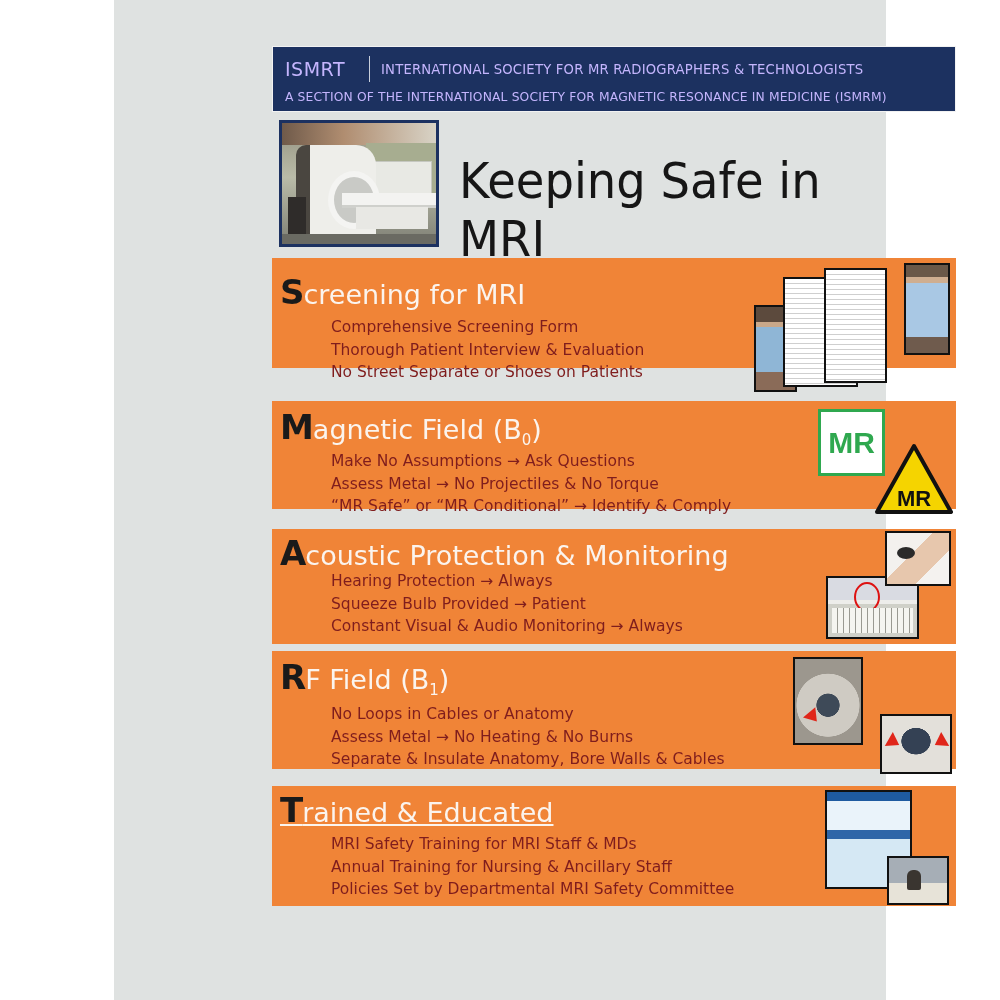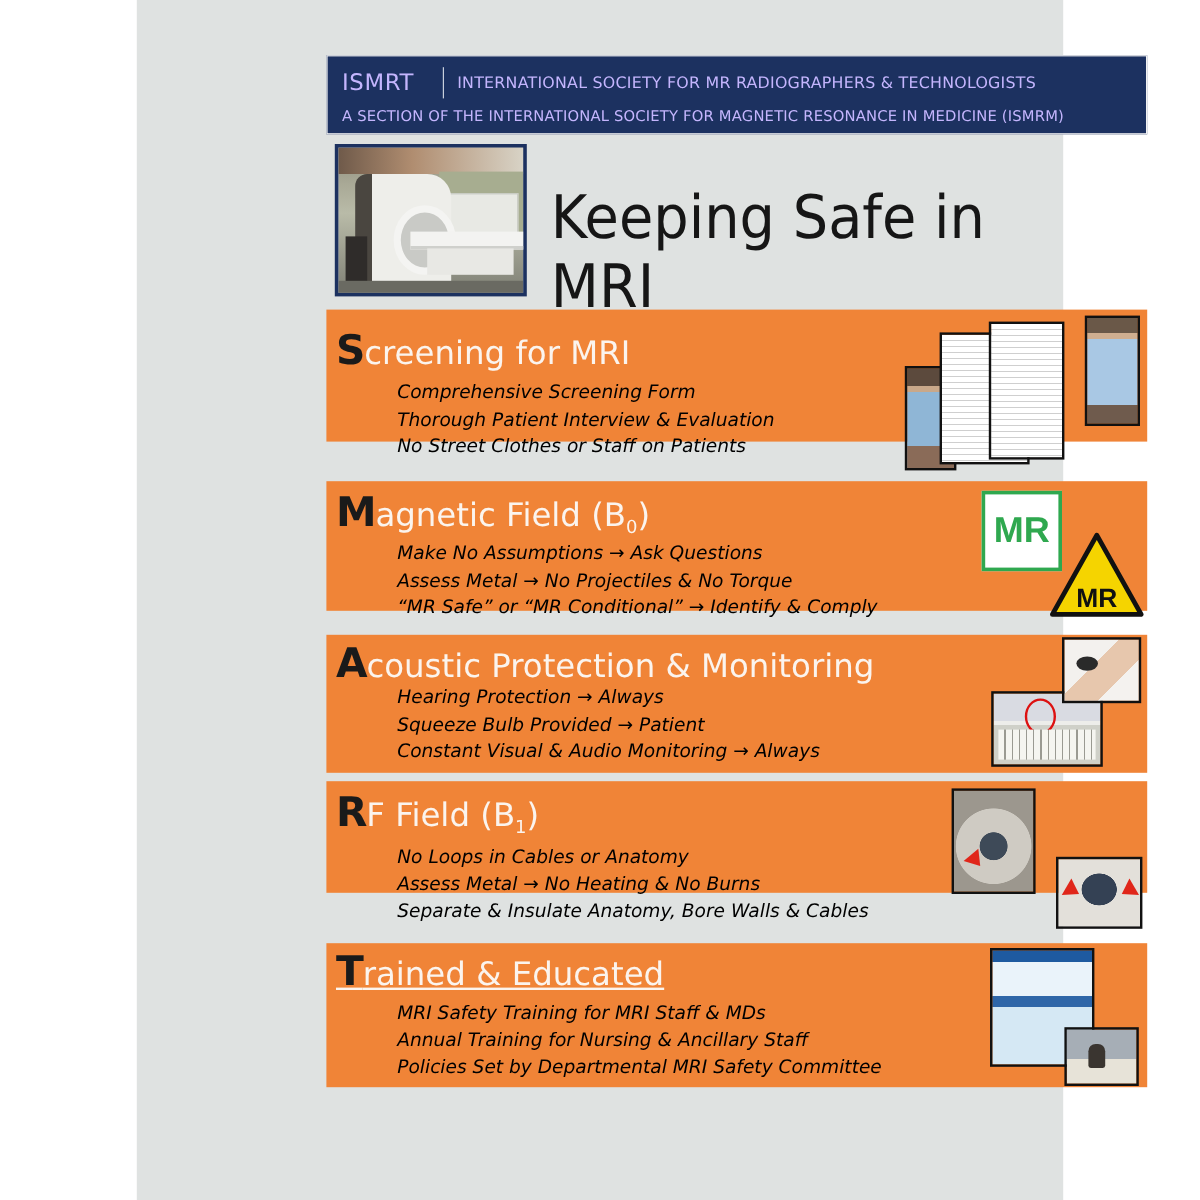--- a/index.html
+++ b/index.html
@@ -27,21 +27,21 @@
   .photo .floor { position:absolute; left:0; bottom:0; width:100%; height:10px; background:#6a6a62; }
 
   .title { position:absolute; left:345px; top:152px; font-size:50px; color:#161616; font-weight:normal;
            letter-spacing:0px; font-family:"DejaVu Sans", sans-serif; transform:scaleX(0.93); transform-origin:left top; }
 
   .section { position:absolute; left:158px; width:684px; background:#f08437; box-sizing:border-box; }
   .section .heading { position:absolute; left:8px; color:#fbf4ee; font-size:27px; white-space:nowrap; }
   .section .heading .cap { color:#1a1a1a; font-weight:bold; font-size:34px; letter-spacing:-1px; }
   .section .heading sub { font-size:15px; vertical-align:-6px; }
   .section .items { position:absolute; left:59px; margin:0; padding:0; list-style:none; }
-  .section .items li { color:#000000; font-size:15.5px; line-height:22.5px; white-space:nowrap;font-style:italic; }
+  .section .items li { color:#7f1d1d; font-size:15.5px; line-height:22.5px; white-space:nowrap; }
 
   
   .pic { position:absolute; box-sizing:border-box; border:2px solid #111; }
   .pic.person { background:linear-gradient(180deg,#5c4a3d 0 18%,#c9a88a 18% 24%,#8fb6d6 24% 78%,#8a6b58 78% 100%); }
   .pic.form { background:repeating-linear-gradient(180deg,#fff 0 4px,#cfcfcf 4px 5px); }
   .pic.gown { background:linear-gradient(180deg,#6a5848 0 14%,#cfae90 14% 20%,#a9c8e4 20% 82%,#6f5b4d 82% 100%); }
 
   .mr-square { position:absolute; left:704px; top:409px; width:67px; height:67px; box-sizing:border-box;
                background:#fff; border:3px solid #2fa84f; color:#2fa84f; font-weight:bold;
                font-family:"Liberation Sans", sans-serif; font-size:30px; text-align:center; line-height:61px; }
@@ -98,21 +98,21 @@
 
   <h1 class="title" style="margin:0;">Keeping Safe in MRI</h1>
 
   <div class="section" style="top:258px;height:110px;">
     <div class="heading" style="top:14px;">
       <span class="cap">S</span><span>creening for MRI</span>
     </div>
     <ul class="items" style="top:58px;">
       <li>Comprehensive Screening Form</li>
       <li>Thorough Patient Interview &amp; Evaluation</li>
-      <li>No Street Clothes or Staff on Patients</li>
+      <li>No Street Separate or Shoes on Patients</li>
     </ul>
   </div>
   <div class="pic person" style="left:640px;top:305px;width:43px;height:87px;"></div>
   <div class="pic form" style="left:669px;top:277px;width:75px;height:110px;"></div>
   <div class="pic form" style="left:710px;top:268px;width:63px;height:115px;"></div>
   <div class="pic gown" style="left:790px;top:263px;width:46px;height:92px;"></div>
 
   <div class="section" style="top:401px;height:108px;">
     <div class="heading" style="top:6px;">
       <span class="cap">M</span><span>agnetic Field (B</span><sub>0</sub><span>)</span>
@@ -140,21 +140,21 @@
     </ul>
   </div>
   <div class="kbd">
     <div class="circle"></div>
     <div class="keys"></div>
   </div>
   <div class="bulb">
     <div class="ball"></div>
   </div>
 
-  <div class="section" style="top:651px;height:93px;">
+  <div class="section" style="top:651px;height:118px;">
     <div class="heading" style="top:6px;">
       <span class="cap">R</span><span>F Field (B</span><sub>1</sub><span>)</span>
     </div>
     <ul class="items" style="top:52px;">
       <li>No Loops in Cables or Anatomy</li>
       <li>Assess Metal → No Heating &amp; No Burns</li>
       <li>Separate &amp; Insulate Anatomy, Bore Walls &amp; Cables</li>
     </ul>
   </div>
   <div class="scan1">

